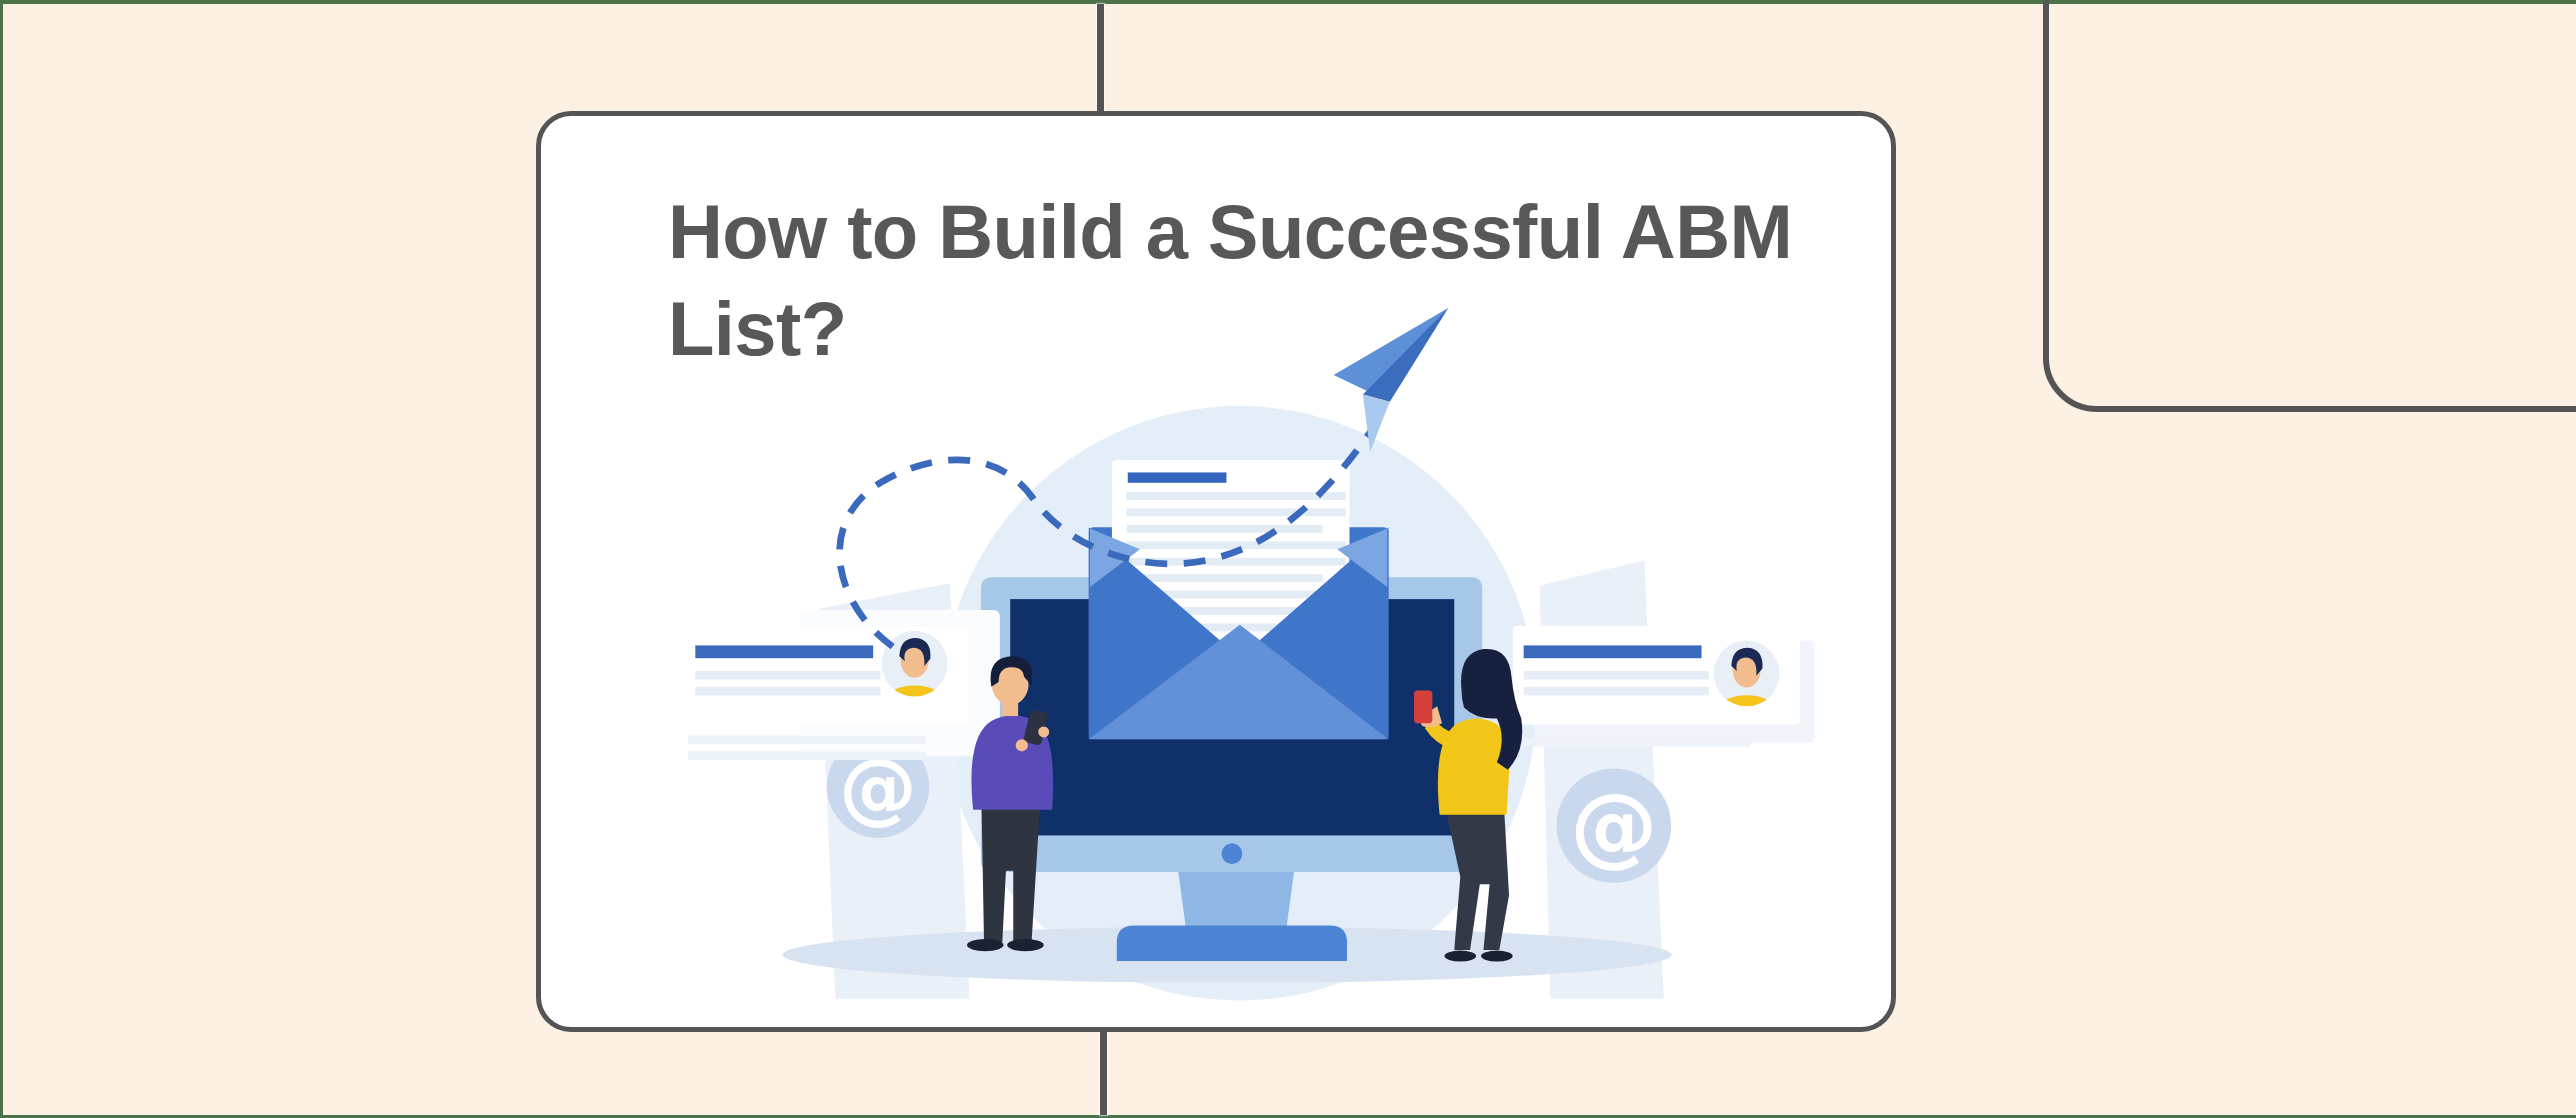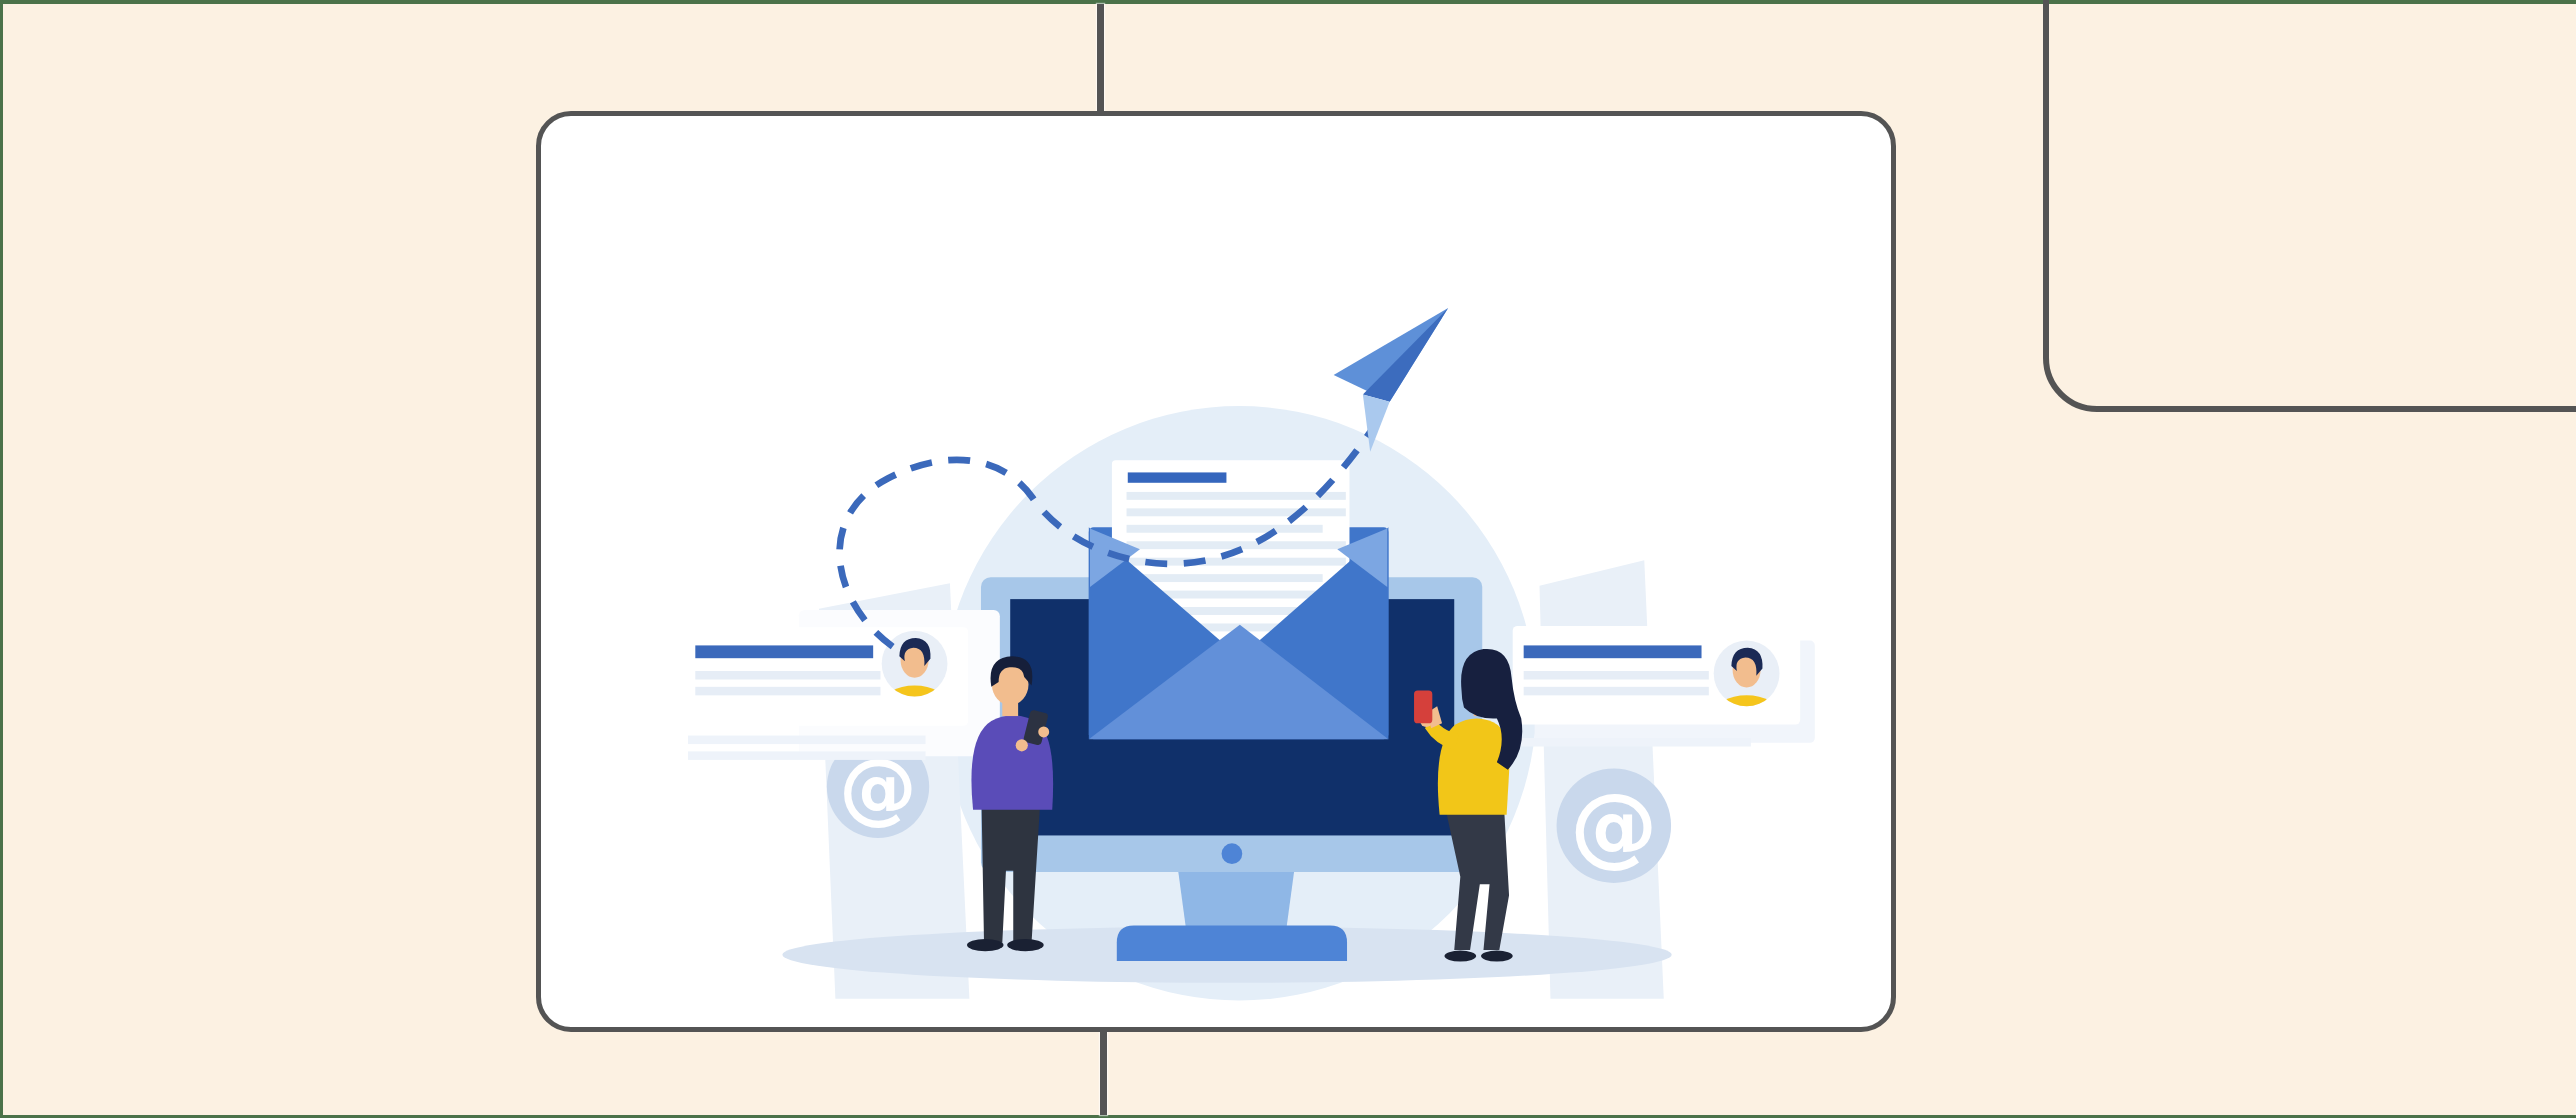--- a/index.html
+++ b/index.html
@@ -41,20 +41,24 @@
   <div class="edge edge-left"></div>
   <div class="edge edge-bottom"></div>
 
   <div class="connector connector-top"></div>
   <div class="connector connector-bottom"></div>
 
   <div class="neighbor-node"></div>
 
   <div class="main-card">
 
+    <div class="card-title">
+      <div>How to Build a Successful ABM</div>
+      <div>List?</div>
+    </div>
 
     <svg class="illustration" width="1206" height="719" viewBox="1020 480 1980 1180" xmlns="http://www.w3.org/2000/svg">
 
       <circle cx="2035" cy="1155" r="488" fill="#e4eef8"></circle>
 
       <polygon points="1345,1000 1560,958 1592,1640 1372,1640" fill="#e9f0f8"></polygon>
       <polygon points="2528,962 2700,920 2732,1640 2546,1640" fill="#e9f0f8"></polygon>
 
       <g>
         <circle cx="1442" cy="1292" r="84" fill="#c9d8ec"></circle>

